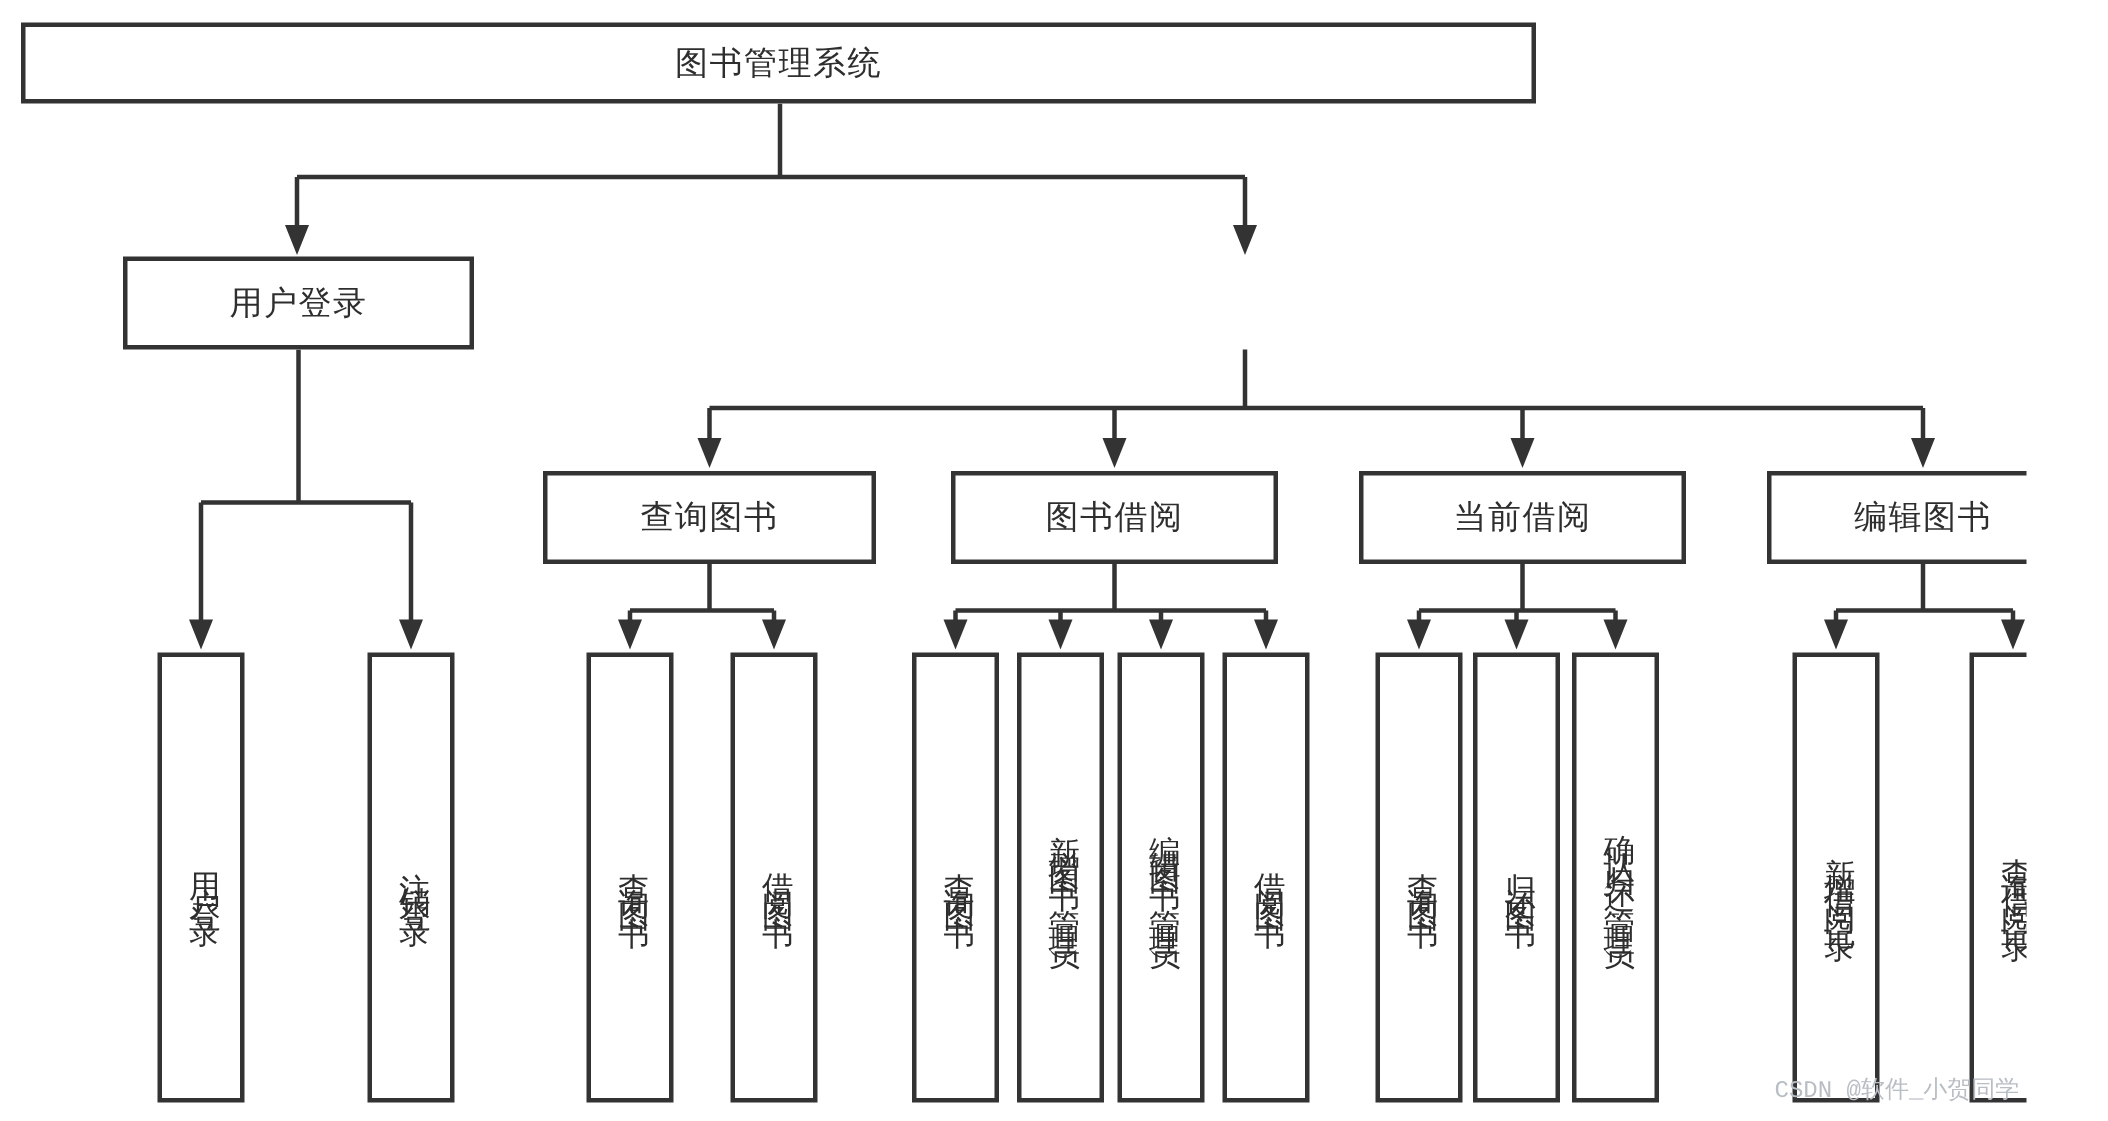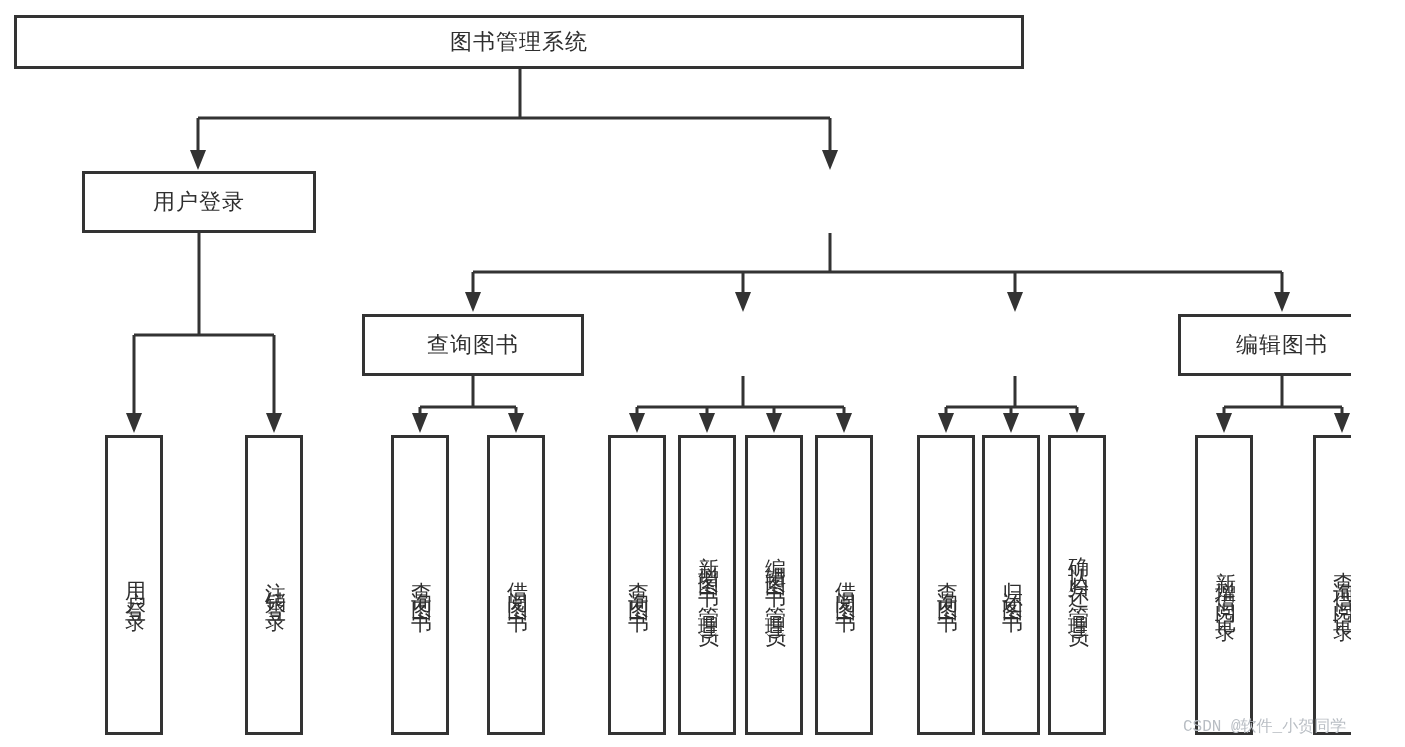--- a/index.html
+++ b/index.html
@@ -77,20 +77,26 @@
     <span>图书管理系统</span>
   </div>
 
   <div class="box hbox" id="n-user">
     <span>用户登录</span>
   </div>
 
   <div class="box hbox" id="n-new">
     <span>查询图书</span>
   </div>
+  <div class="box hbox" id="n-borrow">
+    <span>图书借阅</span>
+  </div>
+  <div class="box hbox" id="n-current">
+    <span>当前借阅</span>
+  </div>
   <div class="box hbox" id="n-record">
     <span>编辑图书</span>
   </div>
 
   <div class="box vbox" id="l-a1">
     <span class="vtext">用户登录</span>
   </div>
   <div class="box vbox" id="l-a2">
     <span class="vtext">注销登录</span>
   </div>

